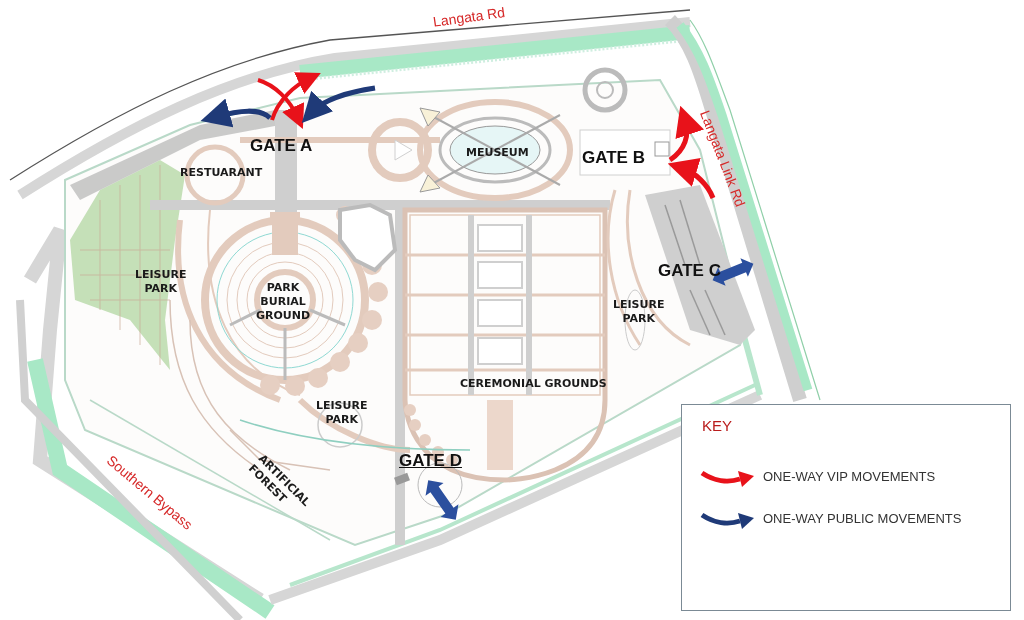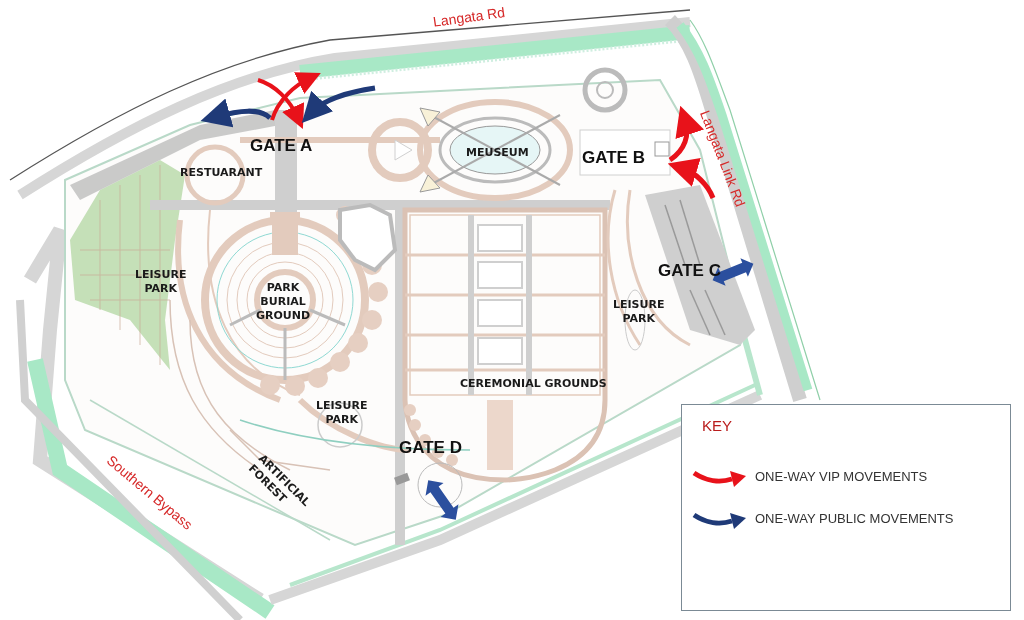--- a/index.html
+++ b/index.html
@@ -4,21 +4,21 @@
 <style>
   html, body { margin: 0; padding: 0; background: #ffffff; }
   body { width: 1024px; height: 620px; position: relative; overflow: hidden; font-family: "Liberation Sans", "DejaVu Sans", sans-serif; }
   #map { position: absolute; left: 0; top: 0; width: 1024px; height: 620px; }
   .lbl { position: absolute; font-family: "DejaVu Sans", sans-serif; font-weight: bold; color: #1a1a1a; text-align: center; line-height: 1.25; white-space: nowrap; }
   .gate { font-size: 17px; font-family: "Liberation Sans", sans-serif; font-weight: bold; color: #111; }
   .area { font-size: 11px; }
   .road { position: absolute; font-family: "Liberation Sans", sans-serif; color: #d62828; font-size: 14px; white-space: nowrap; transform-origin: left top; }
   #key { position: absolute; left: 681px; top: 404px; width: 330px; height: 207px; border: 1.5px solid #7b8a95; background: #fff; box-sizing: border-box; }
   #key .title { position: absolute; left: 20px; top: 12px; font-size: 15px; color: #b91c1c; font-family: "Liberation Sans", sans-serif; }
-  #key .row { position: absolute; left: 10px; height: 30px; width: 310px; }
+  #key .row { position: absolute; left: 18px; height: 30px; width: 310px; }
   #key .row svg { position: absolute; left: 0; top: 0; }
   #key .row span { position: absolute; left: 63px; top: 6px; font-size: 13px; color: #333; font-family: "Liberation Sans", sans-serif; }
 </style>
 </head>
 <body>
 
 <svg id="map" viewBox="0 0 1024 620" xmlns="http://www.w3.org/2000/svg">
   <defs>
     <marker id="redHead" markerWidth="6" markerHeight="6" refX="3" refY="3" orient="auto" markerUnits="strokeWidth">
       <path d="M0,0 L6,3 L0,6 z" fill="#e8121a"></path>
@@ -196,21 +196,21 @@
   </g>
 </svg>
 
 <div class="road" style="left:432px; top:14px; transform: rotate(-8deg);">Langata Rd</div>
 <div class="road" style="left:712px; top:108px; transform: rotate(69deg);">Langata Link  Rd</div>
 <div class="road" style="left:114px; top:452px; transform: rotate(40deg);">Southern Bypass</div>
 
 <div class="lbl gate" style="left:250px; top:135px;">GATE A</div>
 <div class="lbl gate" style="left:582px; top:147px;">GATE B</div>
 <div class="lbl gate" style="left:658px; top:260px;">GATE C</div>
-<div class="lbl gate" style="left:399px; top:437px;">GATE D</div>
+<div class="lbl gate" style="left:399px; top:450px;text-decoration:underline;">GATE D</div>
 
 <div class="lbl area" style="left:180px; top:166px;">RESTUARANT</div>
 <div class="lbl area" style="left:466px; top:146px;">MEUSEUM</div>
 <div class="lbl area" style="left:135px; top:268px;">
   <div>LEISURE</div>
   <div>PARK</div>
 </div>
 <div class="lbl area" style="left:256px; top:281px;">
   <div>PARK</div>
   <div>BURIAL</div>

